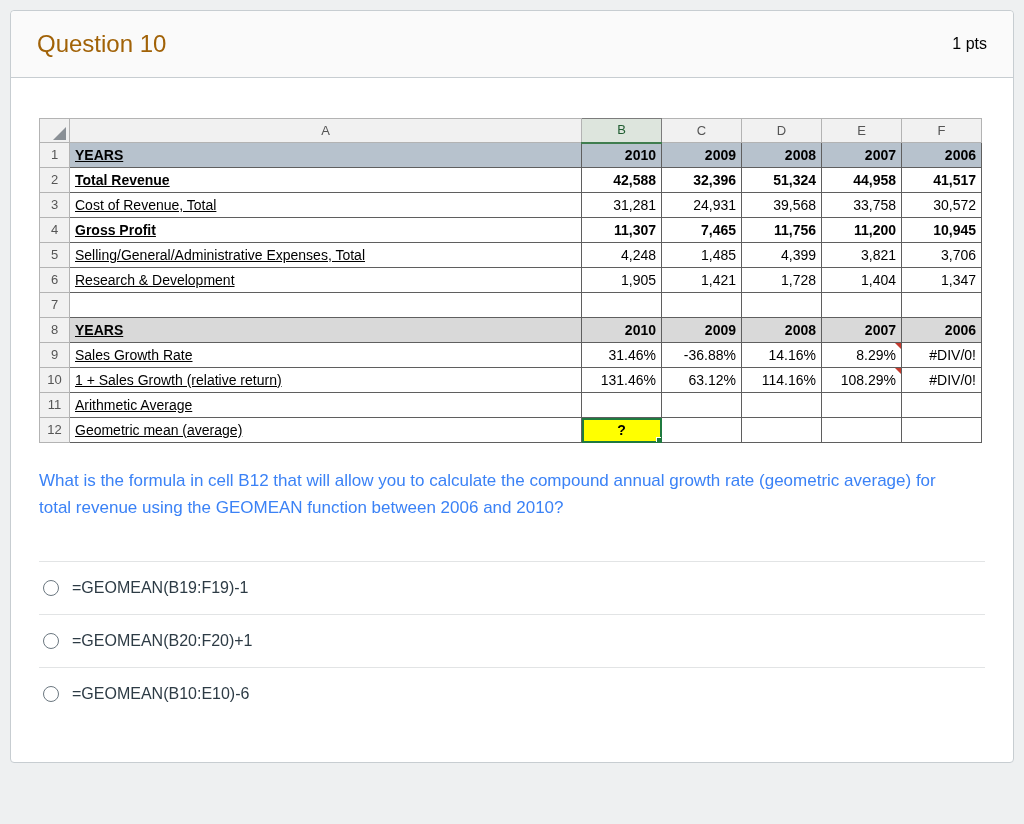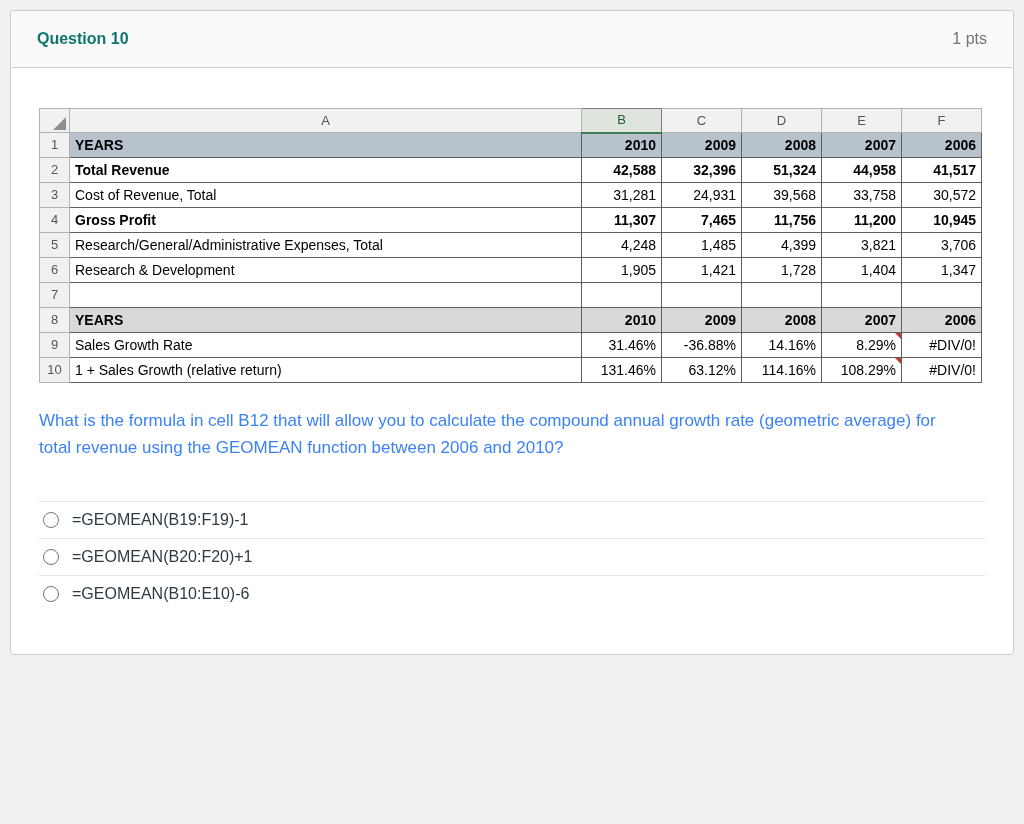--- a/index.html
+++ b/index.html
@@ -19,22 +19,22 @@
   }
   .card-header {
     display: flex;
     justify-content: space-between;
     align-items: center;
     padding: 19px 26px;
     border-bottom: 1px solid #c7cdd1;
     background: #fafafa;
     border-radius: 4px 4px 0 0;
   }
-  .card-header h2 { font-size: 16px; font-weight: bold; color: #0f766e; }
-  .points { font-size: 16px; color: #737373; }
+  .card-header h2 { font-size: 24px; font-weight: normal; color: #a16207; }
+  .points { font-size: 16px; color: #000000; }
   .card-body { padding: 40px 28px 42px 28px; }
 
   
   table.sheet {
     border-collapse: collapse;
     table-layout: fixed;
     font-size: 14px;
     color: #000;
     line-height: 1.2;
   }
@@ -79,21 +79,21 @@
     font-size: 13px;
   }
   td.cell {
     border: 1px solid #5f5f5f;
     padding: 2px 5px;
     height: 25px;
     background: #fff;
     overflow: hidden;
     white-space: nowrap;
   }
-  td.label-cell { text-align: left; }
+  td.label-cell { text-align: left; text-decoration: underline; }
   td.value-cell { text-align: right; }
   tr.bg-blue td.cell { background: #b7c2cd; }
   tr.bg-gray td.cell { background: #d9d9d9; }
   tr.row-bold td.cell { font-weight: bold; }
   td.cell-selected {
     font-weight: bold;
     text-align: center;
     outline: 2px solid #1f7a3f;
     outline-offset: -2px;
     position: relative;
@@ -125,21 +125,21 @@
     font-size: 17px;
     line-height: 1.6;
     max-width: 920px;
     color: #3b82f6;
   }
   .options { margin-top: 40px; }
   .option {
     display: flex;
     align-items: center;
     gap: 13px;
-    padding: 9px 4px;
+    padding: 17px 4px;
     border-top: 1px solid #e2e4e5;
     font-size: 16px;
     cursor: pointer;
   }
   .radio {
     width: 16px;
     height: 16px;
     flex: 0 0 16px;
     border: 1px solid #6b7780;
     border-radius: 50%;
@@ -210,21 +210,21 @@
     <td class="rownum">4</td>
     <td class="cell label-cell">Gross Profit</td>
   <td class="cell value-cell">11,307</td>
             <td class="cell value-cell">7,465</td>
             <td class="cell value-cell">11,756</td>
             <td class="cell value-cell">11,200</td>
             <td class="cell value-cell">10,945</td>
           </tr>
           <tr class="sheet-row">
     <td class="rownum">5</td>
-    <td class="cell label-cell">Research/General/Administrative Expenses, Total</td>
+    <td class="cell label-cell">Selling/General/Administrative Expenses, Total</td>
   <td class="cell value-cell">4,248</td>
             <td class="cell value-cell">1,485</td>
             <td class="cell value-cell">4,399</td>
             <td class="cell value-cell">3,821</td>
             <td class="cell value-cell">3,706</td>
           </tr>
           <tr class="sheet-row">
     <td class="rownum">6</td>
     <td class="cell label-cell">Research &amp; Development</td>
   <td class="cell value-cell">1,905</td>
@@ -262,20 +262,38 @@
           </tr>
           <tr class="sheet-row">
     <td class="rownum">10</td>
     <td class="cell label-cell">1 + Sales Growth (relative return)</td>
   <td class="cell value-cell">131.46%</td>
             <td class="cell value-cell">63.12%</td>
             <td class="cell value-cell">114.16%</td>
             <td class="cell value-cell red-flag">108.29%</td>
             <td class="cell value-cell">#DIV/0!</td>
           </tr>
+          <tr class="sheet-row">
+    <td class="rownum">11</td>
+    <td class="cell label-cell">Arithmetic Average</td>
+  <td class="cell value-cell"></td>
+            <td class="cell value-cell"></td>
+            <td class="cell value-cell"></td>
+            <td class="cell value-cell"></td>
+            <td class="cell value-cell"></td>
+          </tr>
+          <tr class="sheet-row">
+    <td class="rownum">12</td>
+    <td class="cell label-cell">Geometric mean (average)</td>
+  <td class="cell value-cell cell-selected" style="background: rgb(255, 255, 0);">?</td>
+            <td class="cell value-cell"></td>
+            <td class="cell value-cell"></td>
+            <td class="cell value-cell"></td>
+            <td class="cell value-cell"></td>
+          </tr>
         </tbody>
     </table>
 
     <p class="question-text">What is the formula in cell B12 that will allow you to calculate the compound annual growth rate (geometric average) for total revenue using the GEOMEAN function between 2006 and 2010?</p>
 
     <div class="options">
         <div class="option">
     <span class="radio"></span>
     <span class="option-label">=GEOMEAN(B19:F19)-1</span>
   </div>

